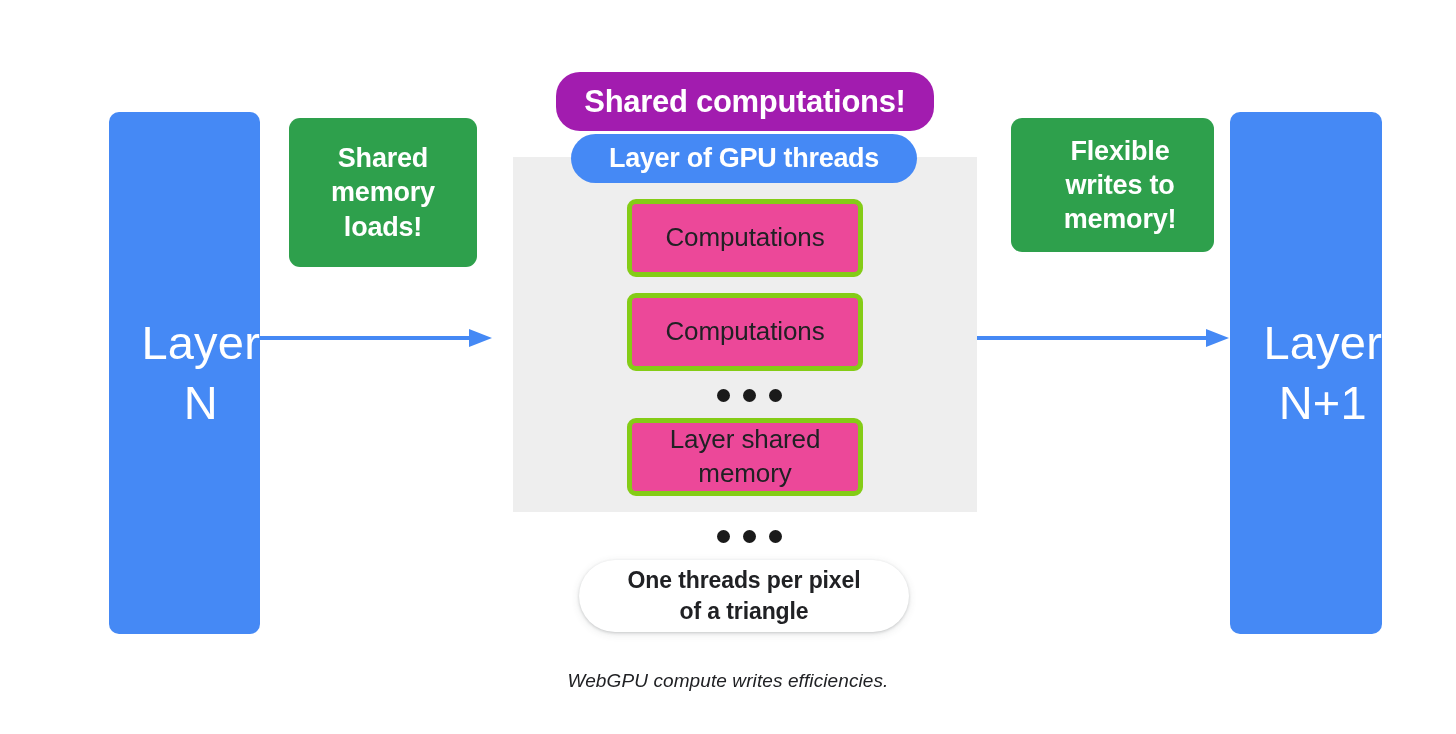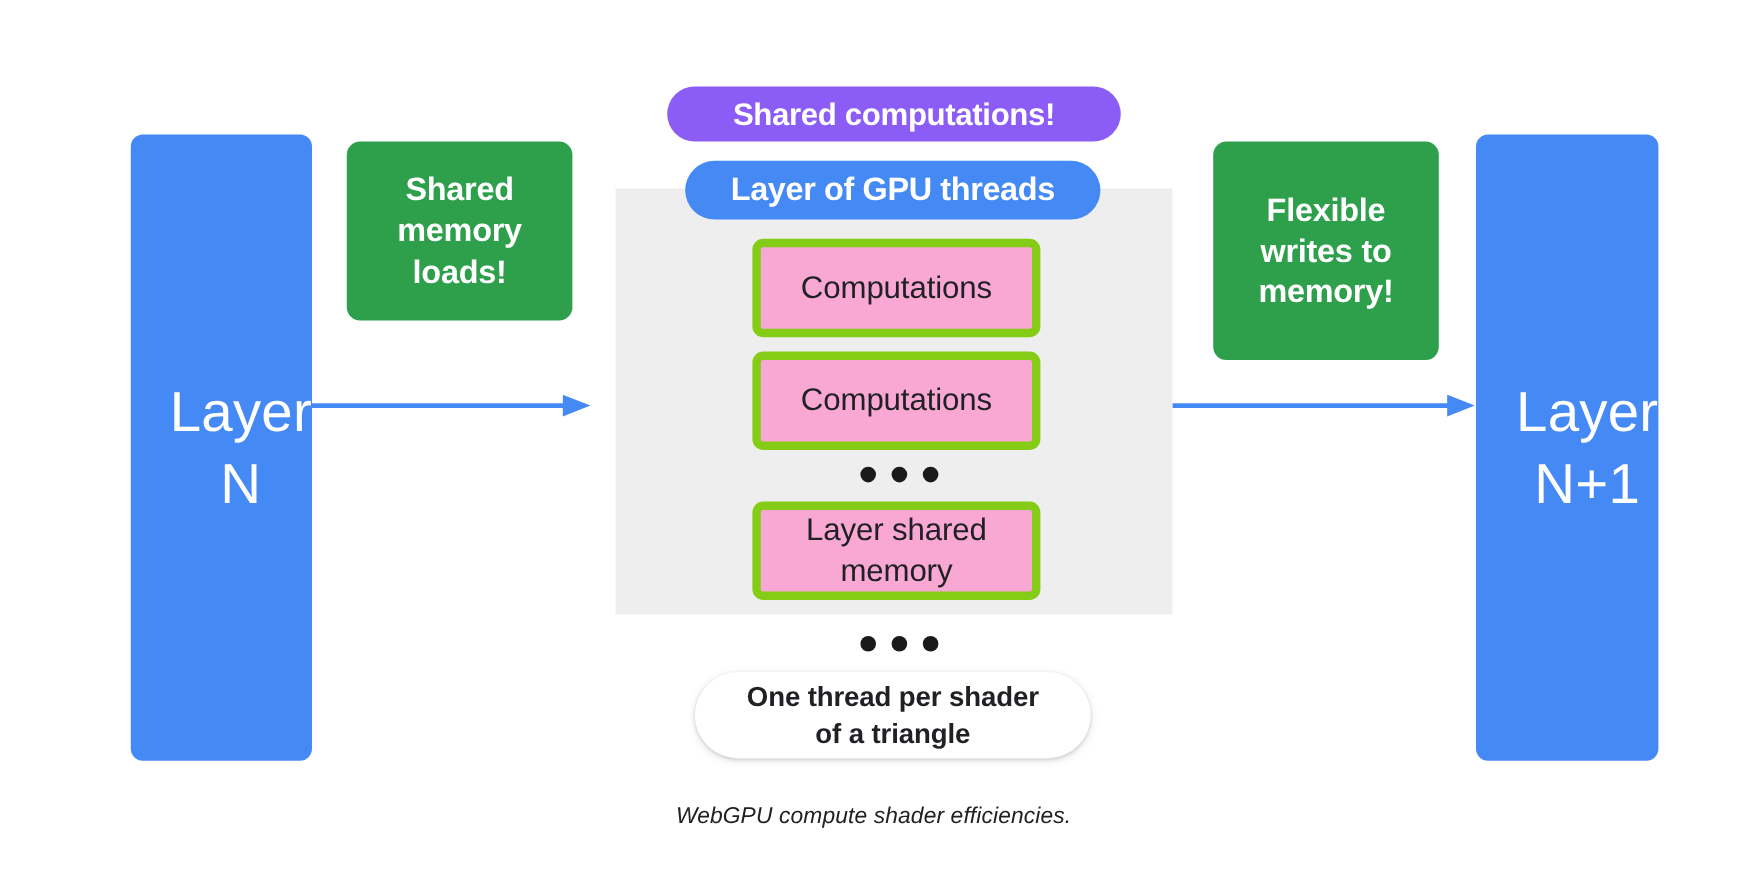--- a/index.html
+++ b/index.html
@@ -50,61 +50,61 @@
     justify-content: center;
     text-align: center;
     color: #ffffff;
     font-weight: bold;
     font-size: 27px;
     line-height: 1.26;
     letter-spacing: -0.2px;
     margin-top: 48px;
   }
   #callout-left  { left: 289px;  top: 70px; width: 188px; height: 149px; }
-  #callout-right { left: 1011px; top: 70px; width: 188px; height: 182px; }
+  #callout-right { left: 1011px; top: 70px; width: 188px; height: 134px; padding-left: 15px; }
   .callout-text { display: block; white-space: pre-line; }
 
   
   .pill {
     position: absolute;
     display: flex;
     align-items: center;
     justify-content: center;
     text-align: center;
     font-weight: bold;
     color: #ffffff;
     letter-spacing: -0.3px;
   }
   #pill-shared {
-    left: 556px; top: 72px; width: 378px; height: 46px;
-    background: #8b5cf6;
+    left: 556px; top: 72px; width: 378px; height: 59px;
+    background: #a21caf;
     border-radius: 24px;
-    font-size: 26px;
+    font-size: 31px;
   }
   #pill-block {
     left: 571px; top: 134px; width: 346px; height: 49px;
     background: #4589F5;
     border-radius: 25px;
     font-size: 27px;
     z-index: 5;
   }
 
   
   #gray-region {
     position: absolute;
     left: 513px; top: 157px;
     width: 464px; height: 355px;
     background: #EEEEEE;
   }
 
   
   .thread-box {
     position: absolute;
-    background: #f9a8d4;
-    border: 7px solid #84cc16;
+    background: #ec4899;
+    border: 5px solid #84cc16;
     border-radius: 9px;
     display: flex;
     align-items: center;
     justify-content: center;
     text-align: center;
     color: #202124;
     font-size: 26px;
     line-height: 1.3;
     letter-spacing: -0.1px;
   }
@@ -213,35 +213,35 @@
     <span class="dot"></span>
   </div>
 
   <div id="dots-outer" class="dots">
     <span class="dot"></span>
     <span class="dot"></span>
     <span class="dot"></span>
   </div>
 
   <div id="thread-pill">
-    <span class="pill-text">One thread per shader
+    <span class="pill-text">One threads per pixel
 of a triangle</span>
   </div>
 
   <div id="callout-right" class="green-callout">
     <span class="callout-text">Flexible
 writes to
 memory!</span>
   </div>
 
   <svg id="arrow-right" class="arrow" width="252" height="22" viewBox="0 0 252 22">
     <line x1="0" y1="11" x2="234" y2="11" stroke="#4589F5" stroke-width="4"></line>
     <polygon points="229,2 252,11 229,20" fill="#4589F5"></polygon>
   </svg>
 
   <div id="layer-np1" class="layer-block">
     <span class="layer-text">Layer
 N+1</span>
   </div>
 
-  <div id="caption">WebGPU compute shader efficiencies.</div>
+  <div id="caption">WebGPU compute writes efficiencies.</div>
 
 </div>
 
 </body></html>

